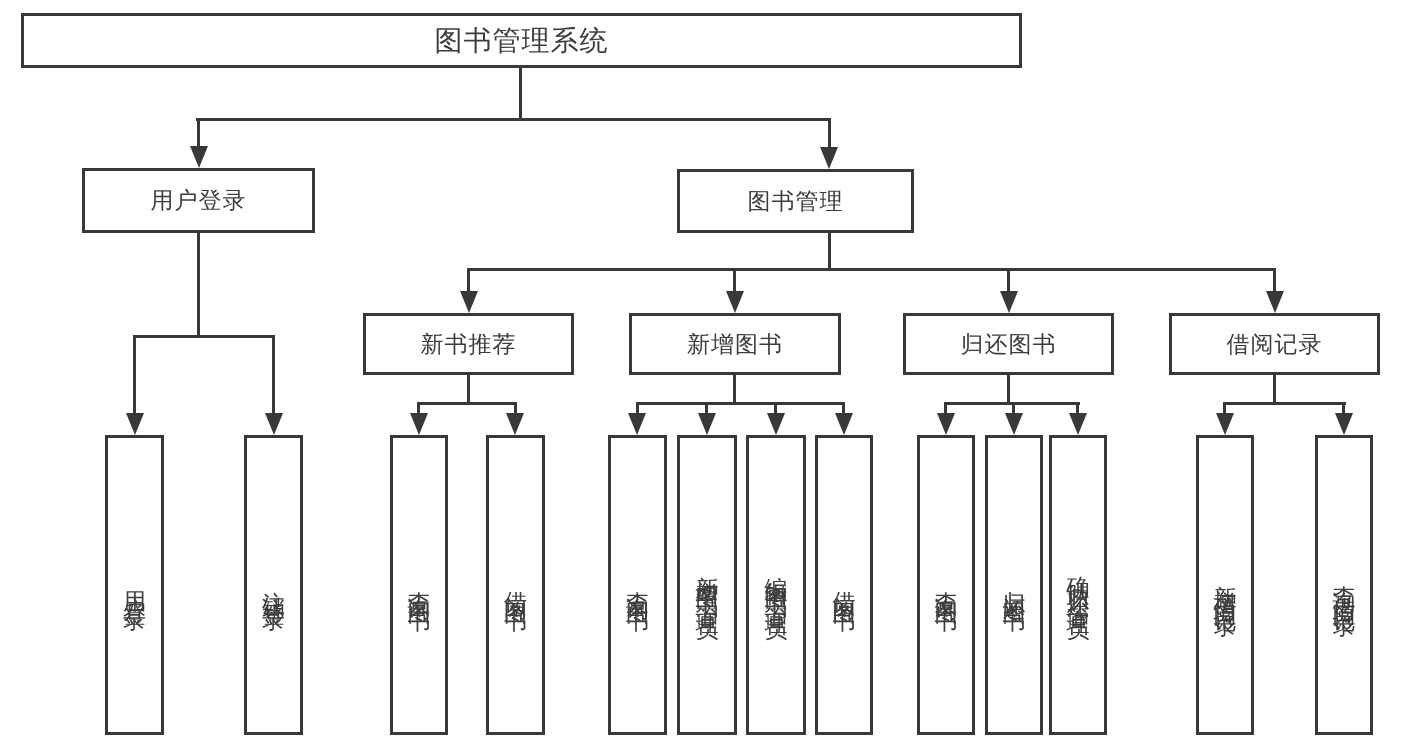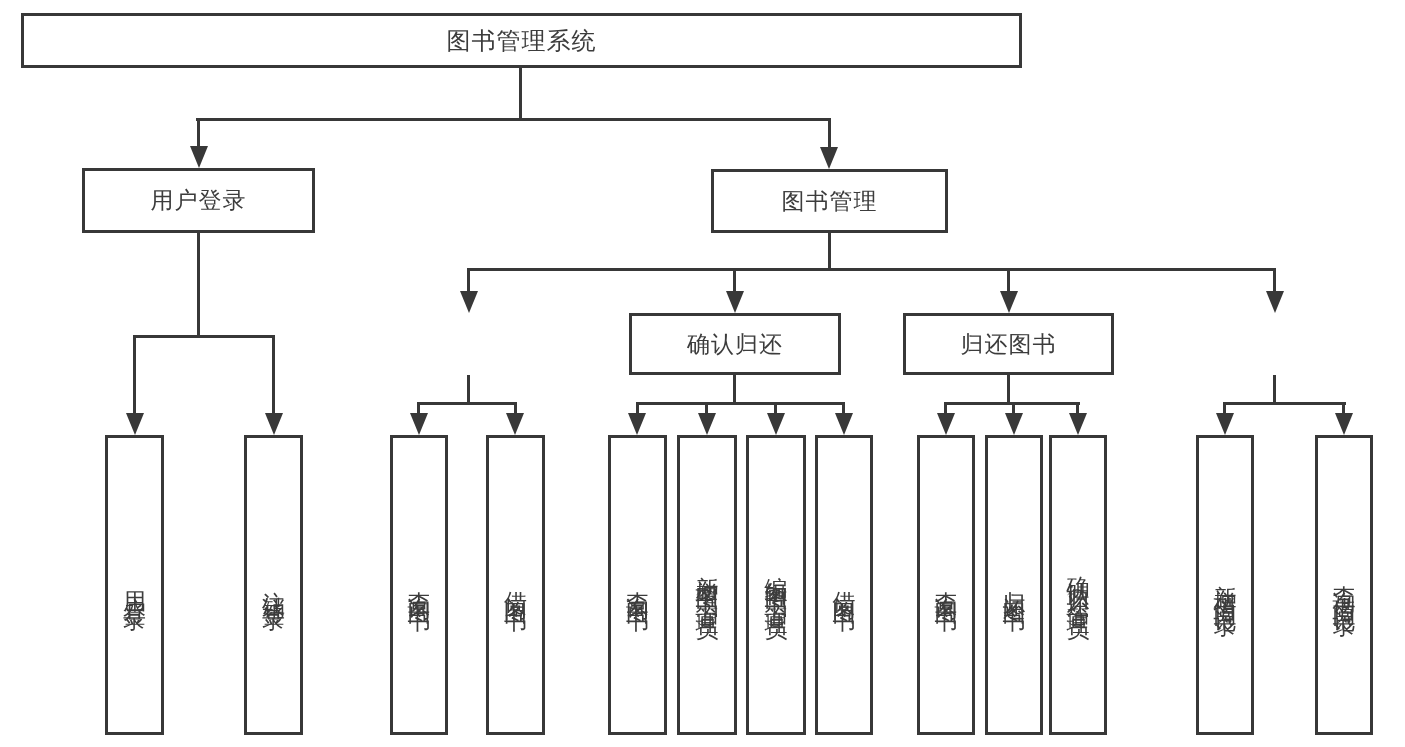--- a/index.html
+++ b/index.html
@@ -21,21 +21,21 @@
     position:absolute;
     box-sizing:border-box;
     border:3px solid var(--line);
     background:var(--bg);
     display:flex;
     align-items:center;
     justify-content:center;
     font-size:23px;
     letter-spacing:1px;
   }
-  .node.root{font-size:24px;}
+  .node.root{font-size:28px;}
   .leaf{
     position:absolute;
     box-sizing:border-box;
     border:3px solid var(--line);
     background:var(--bg);
     display:flex;
     align-items:center;
     justify-content:center;
     font-size:23px;
   }
@@ -77,21 +77,21 @@
   <div class="vline" style="left:519px;top:68px;height:50px;"></div>
   <div class="hline" style="left:196px;top:118px;width:635px;"></div>
   <div class="vline" style="left:197px;top:118px;height:30px;"></div>
   <div class="arrow" style="left:190px;top:146px;"></div>
   <div class="vline" style="left:828px;top:118px;height:30px;"></div>
   <div class="arrow" style="left:820px;top:147px;"></div>
 
   <div class="node" style="left:82px;top:168px;width:233px;height:65px;">
     <span>用户登录</span>
   </div>
-  <div class="node" style="left:711px;top:169px;width:237px;height:64px;">
+  <div class="node" style="left:677px;top:169px;width:237px;height:64px;">
     <span>图书管理</span>
   </div>
 
   <div class="vline" style="left:197px;top:233px;height:105px;"></div>
   <div class="hline" style="left:133px;top:335px;width:142px;"></div>
   <div class="vline" style="left:133px;top:335px;height:78px;"></div>
   <div class="arrow" style="left:126px;top:413px;"></div>
   <div class="vline" style="left:272px;top:335px;height:78px;"></div>
   <div class="arrow" style="left:265px;top:413px;"></div>
 
@@ -99,25 +99,31 @@
   <div class="hline" style="left:467px;top:268px;width:808px;"></div>
   <div class="vline" style="left:467px;top:268px;height:25px;"></div>
   <div class="arrow" style="left:460px;top:291px;"></div>
   <div class="vline" style="left:733px;top:268px;height:25px;"></div>
   <div class="arrow" style="left:726px;top:291px;"></div>
   <div class="vline" style="left:1007px;top:268px;height:25px;"></div>
   <div class="arrow" style="left:1000px;top:291px;"></div>
   <div class="vline" style="left:1273px;top:268px;height:25px;"></div>
   <div class="arrow" style="left:1266px;top:291px;"></div>
 
+  <div class="node" style="left:363px;top:313px;width:211px;height:62px;">
+    <span>新书推荐</span>
+  </div>
   <div class="node" style="left:629px;top:313px;width:212px;height:62px;">
-    <span>确认归还</span>
+    <span>新增图书</span>
   </div>
   <div class="node" style="left:903px;top:313px;width:211px;height:62px;">
     <span>归还图书</span>
+  </div>
+  <div class="node" style="left:1169px;top:313px;width:211px;height:62px;">
+    <span>借阅记录</span>
   </div>
 
   <div class="vline" style="left:467px;top:375px;height:30px;"></div>
   <div class="hline" style="left:418px;top:402px;width:99px;"></div>
   <div class="vline" style="left:417px;top:402px;height:13px;"></div>
   <div class="arrow" style="left:410px;top:413px;"></div>
   <div class="vline" style="left:514px;top:402px;height:13px;"></div>
   <div class="arrow" style="left:506px;top:413px;"></div>
 
   <div class="vline" style="left:733px;top:375px;height:30px;"></div>

